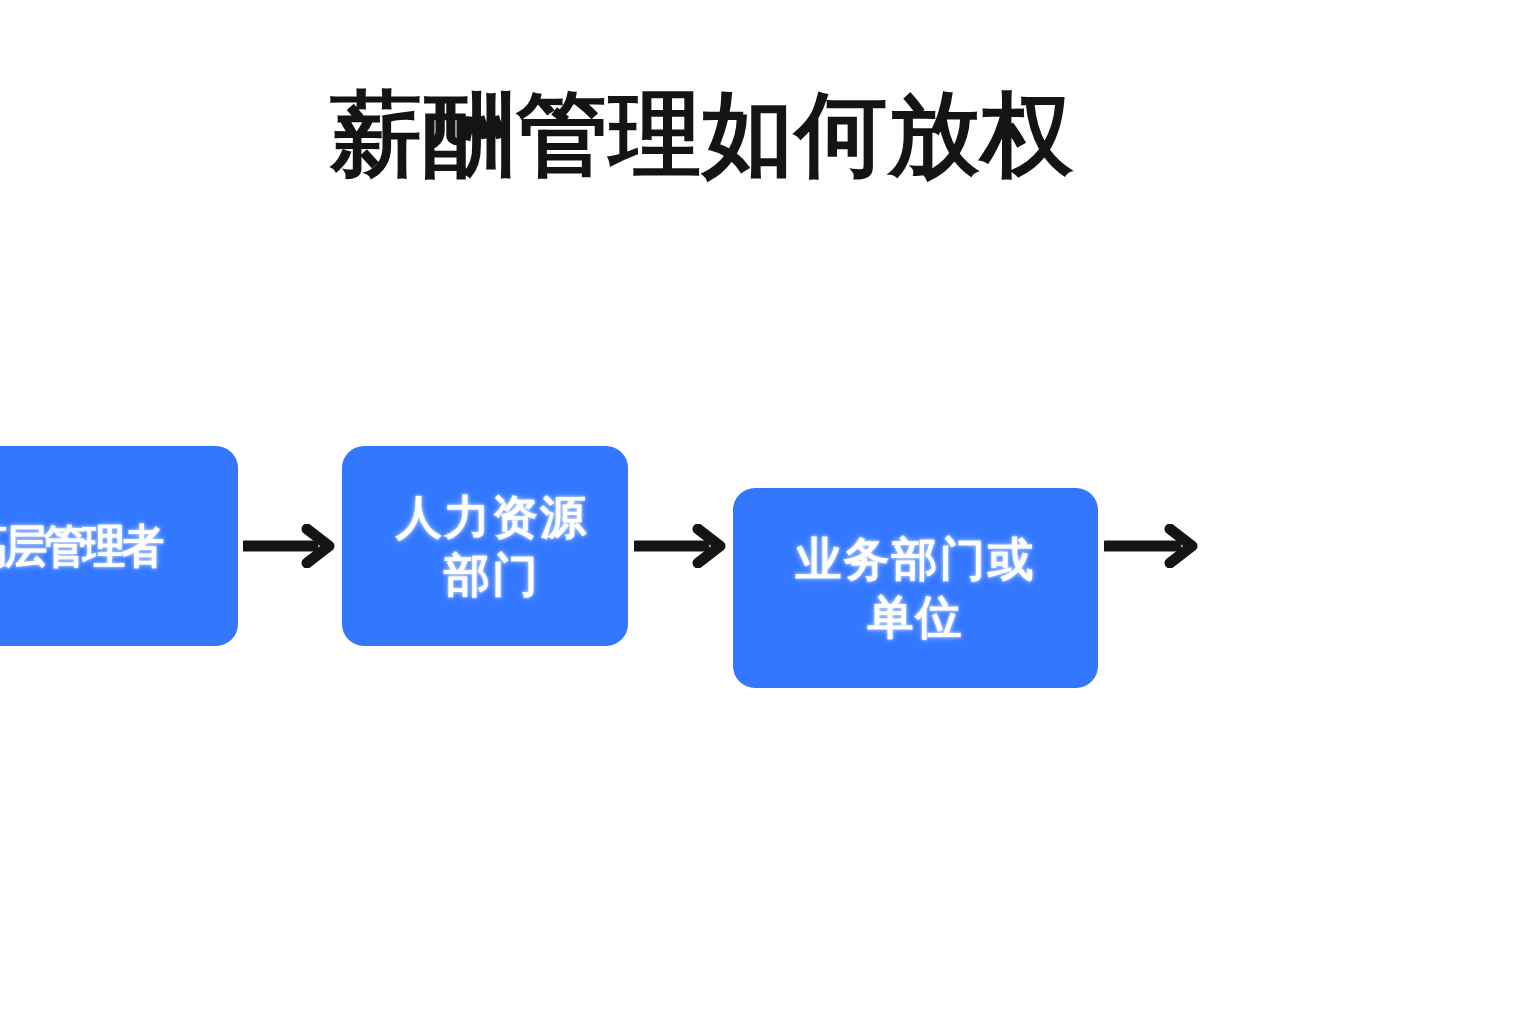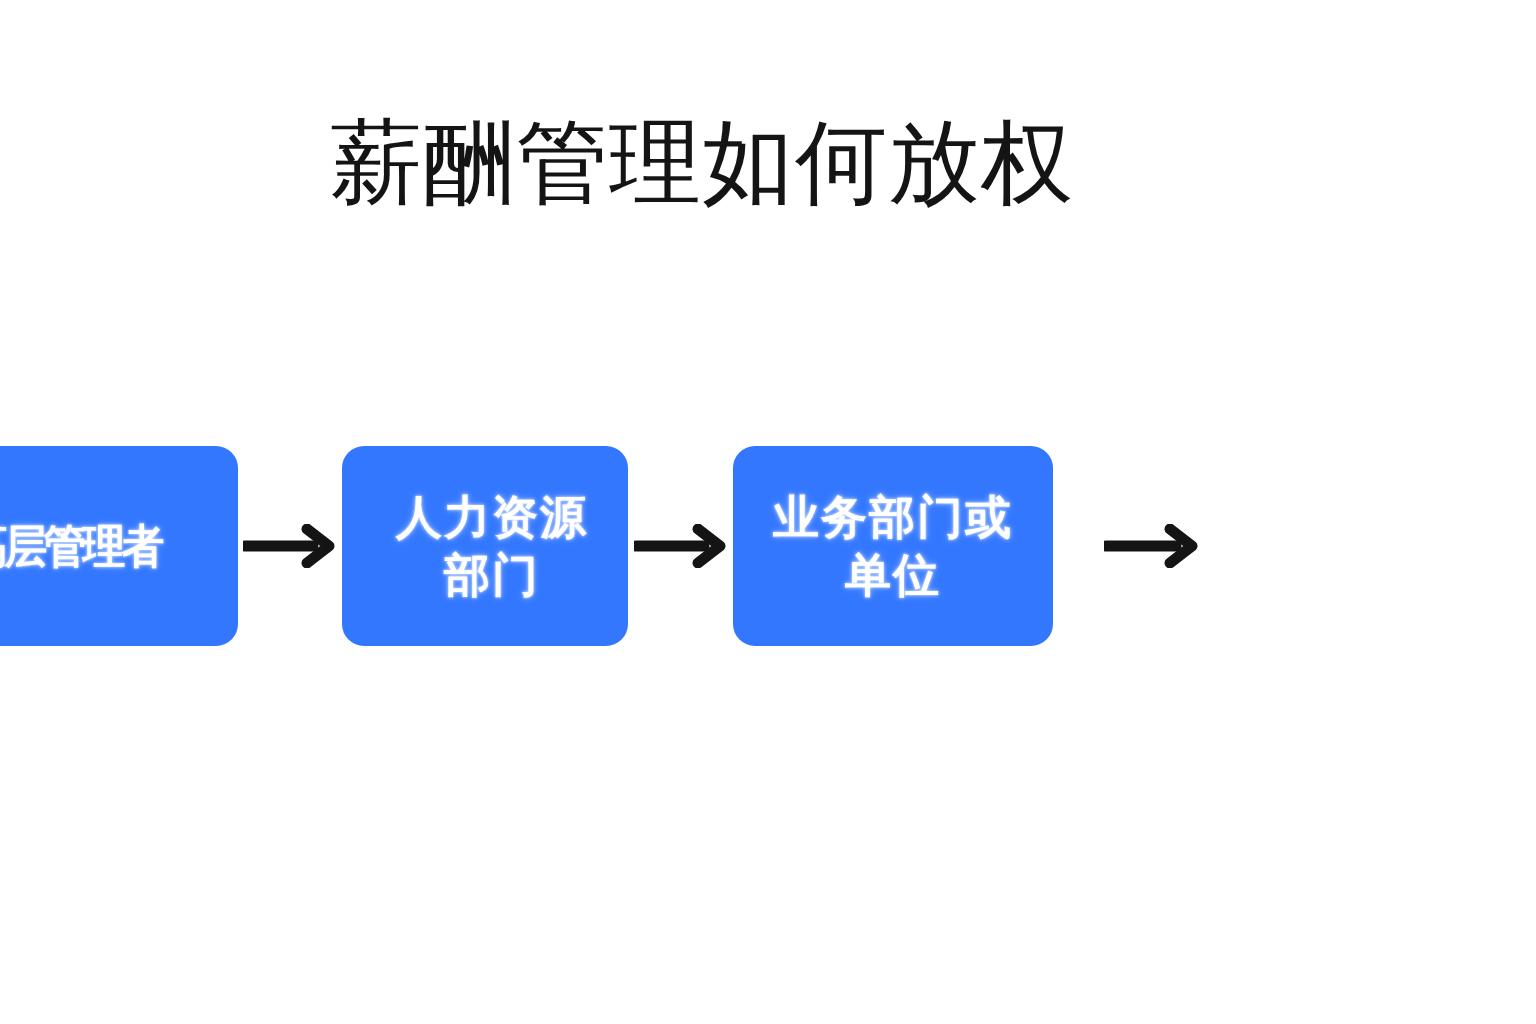--- a/index.html
+++ b/index.html
@@ -21,27 +21,27 @@
     top: 0;
     width: 1536px;
     height: 1024px;
     background: #ffffff;
   }
 
   
   #title {
     position: absolute;
     left: 330px;
-    top: 108px;
+    top: 80px;
     width: 680px;
     height: 110px;
     color: #141414;
     font-size: 92px;
     line-height: 110px;
-    font-weight: 400;
+    font-weight: 700;
     letter-spacing: 1px;
     white-space: nowrap;
     font-family: "DejaVu Sans", "Liberation Sans", sans-serif;
   }
 
   
   #flow {
     position: absolute;
     left: 0;
     top: 446px;
@@ -81,21 +81,21 @@
     width: 350px;
   }
   #node-0 .node-label {
     white-space: nowrap;
     
     transform: scaleX(0.93);
     letter-spacing: -4px;
   }
 
   #node-1 { left: 342px;  width: 286px; padding-left: 24px; }
-  #node-2 { left: 733px;  width: 320px; }
+  #node-2 { left: 733px;  width: 365px; margin-top: 42px; }
   #node-3 { left: 1205px; width: 243px; }
 
   
   .arrow {
     position: absolute;
     top: 78px;
     height: 44px;
   }
   .arrow svg { display: block; }
 

